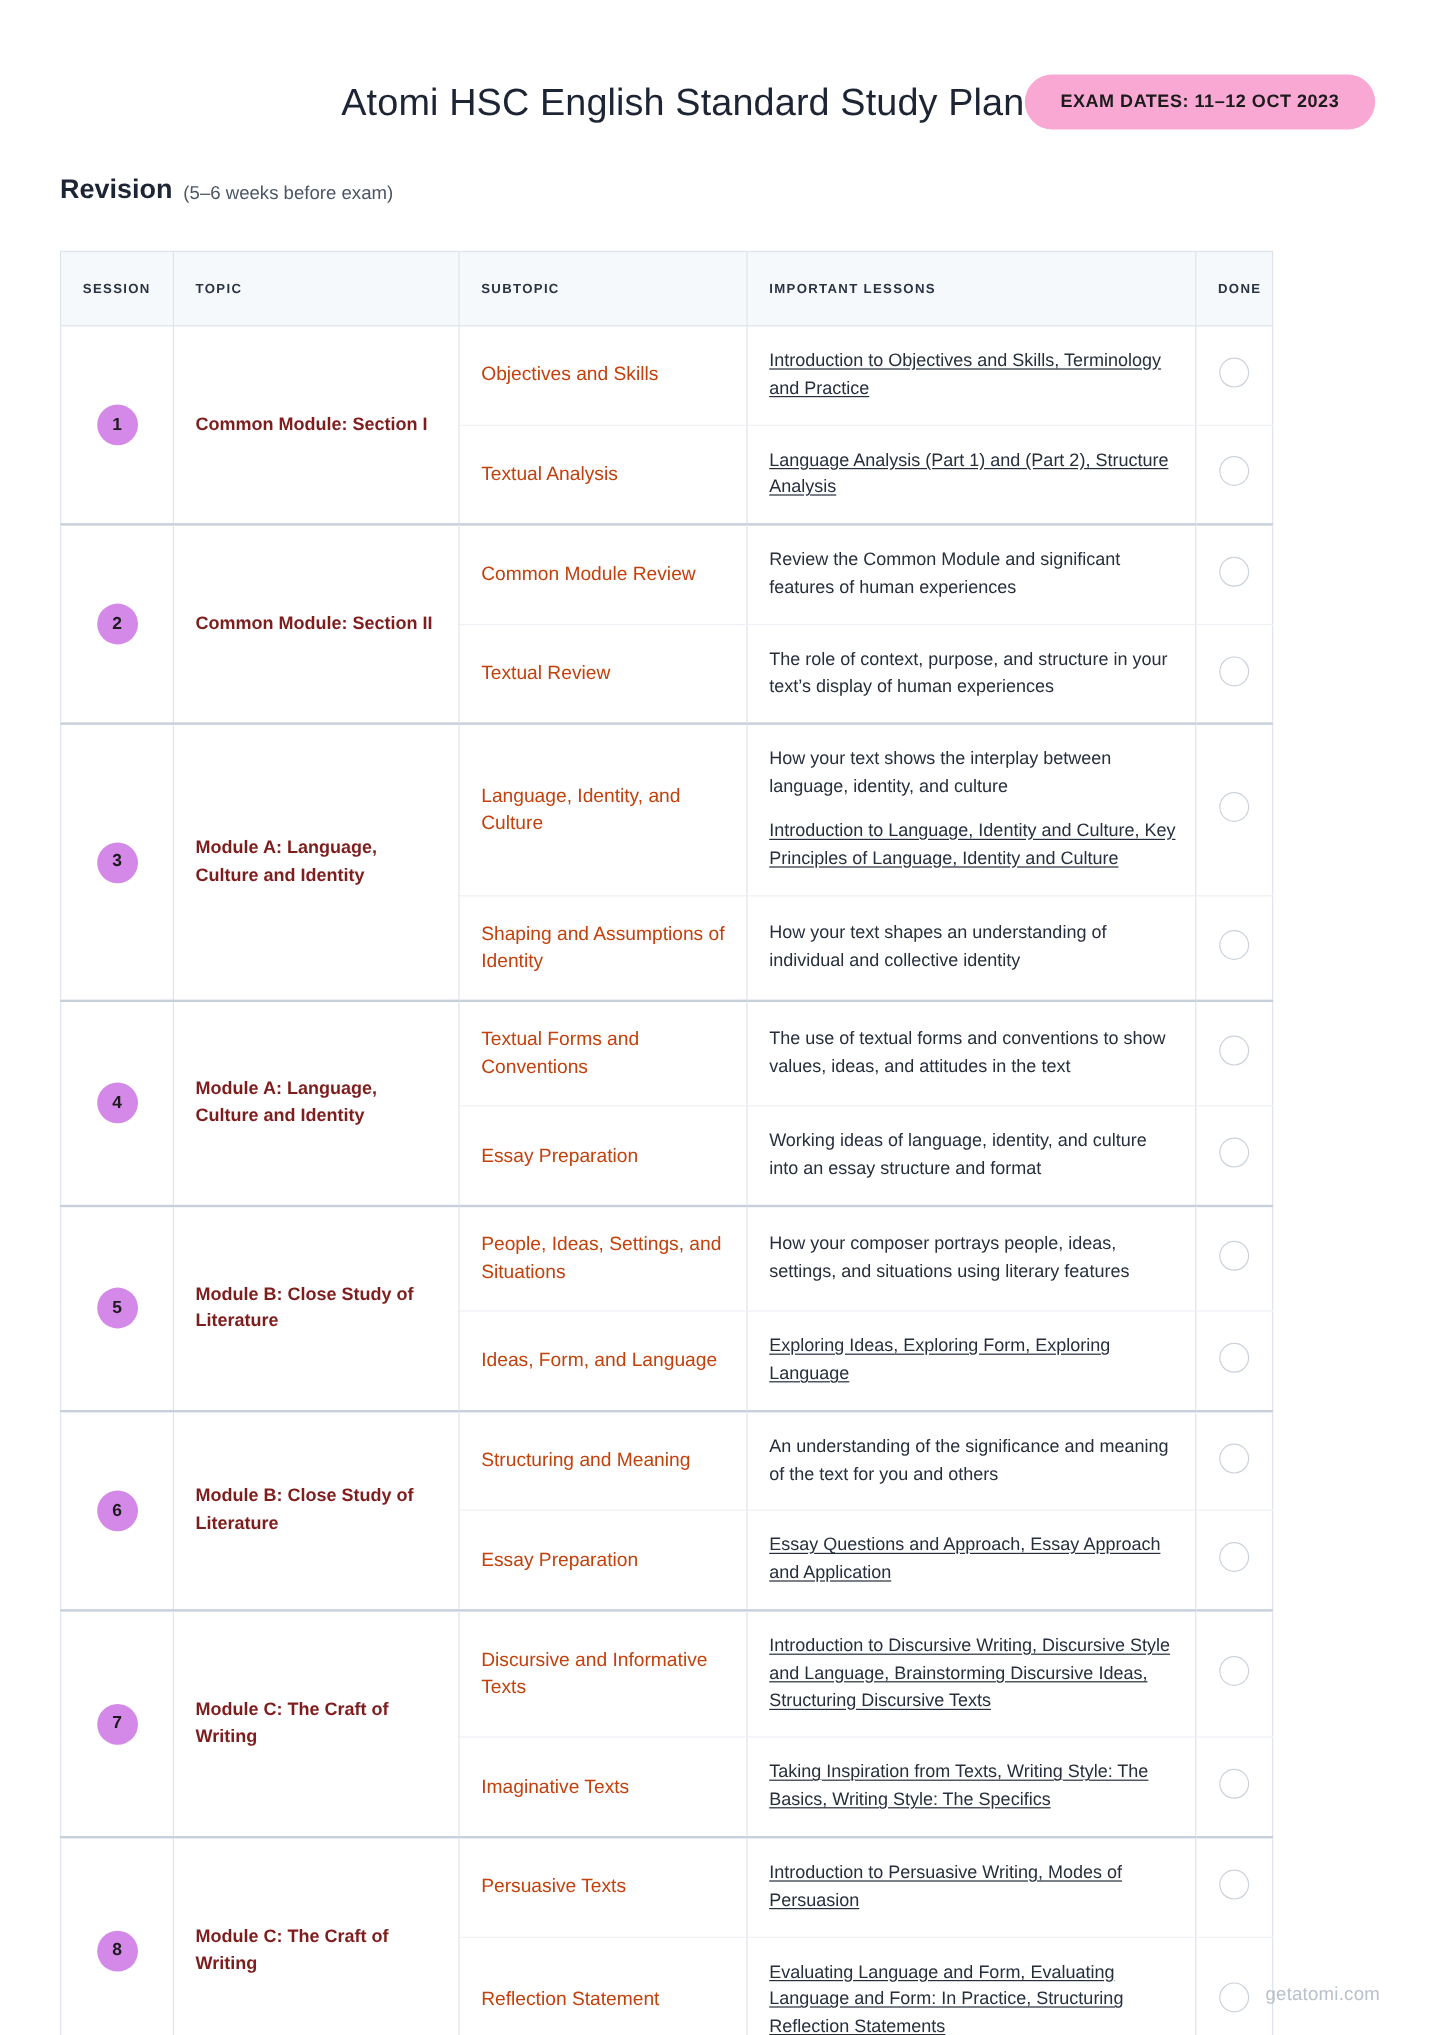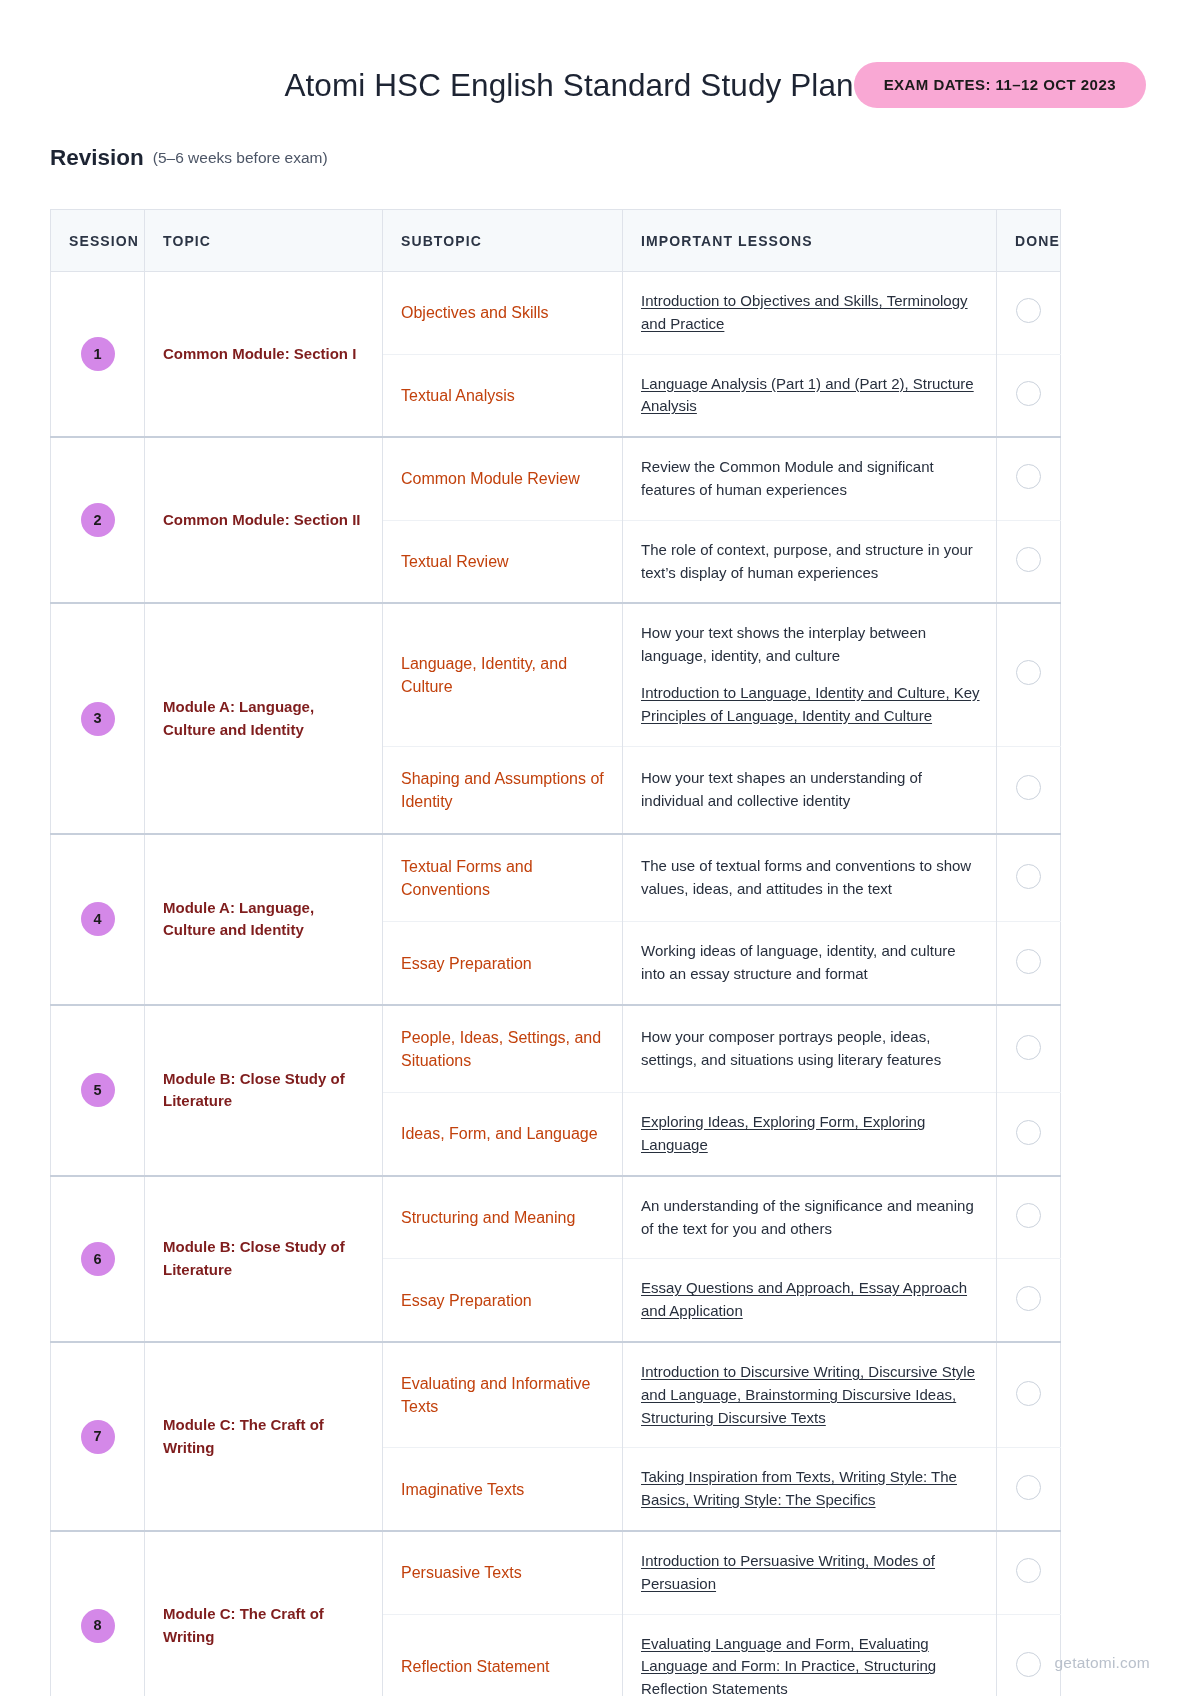--- a/index.html
+++ b/index.html
@@ -45,21 +45,21 @@
     font-weight: 700;
     letter-spacing: 0.45px;
     white-space: nowrap;
     margin-right: 4px;
   }
 
   
   .subtitle-row {
     margin-top: 27px;
     display: flex;
-    align-items: center;
+    align-items: flex-end;
     gap: 9px;
   }
   .subtitle-strong {
     font-size: 22.5px;
     font-weight: 700;
     color: #1d2433;
   }
   .subtitle-note {
     font-size: 15.5px;
     font-weight: 400;
@@ -70,21 +70,21 @@
   .plan-table {
     margin-top: 38px;
     width: 1010px;
     border-collapse: collapse;
     border: 1px solid #dfe3ea;
     table-layout: fixed;
   }
 
   .plan-table thead th {
     background: #f6f9fb;
-    font-size: 14px;
+    font-size: 11px;
     font-weight: 700;
     letter-spacing: 1.1px;
     color: #2b3444;
     text-align: left;
     padding: 20px 0 20px 18px;
     height: 62px;
     vertical-align: middle;
     border-right: 1px solid #dfe3ea;
     border-bottom: 1px solid #dfe3ea;
   }
@@ -305,21 +305,21 @@
         <tr>
           <td class="cell-sub sub-divider">Essay Preparation</td>
           <td class="cell-lessons lesson-divider">
             <p><span class="lnk">Essay Questions and Approach, Essay Approach and Application</span></p>
           </td>
           <td class="cell-done lesson-divider"><span class="check-circle"></span></td>
         </tr>
         <tr class="group-start">
           <td class="cell-session" rowspan="2"><span class="session-badge">7</span></td>
           <td class="cell-topic" rowspan="2">Module C: The Craft of Writing</td>
-          <td class="cell-sub">Evaluating and Informative Texts</td>
+          <td class="cell-sub">Discursive and Informative Texts</td>
           <td class="cell-lessons">
             <p><span class="lnk">Introduction to Discursive Writing, Discursive Style and Language, Brainstorming Discursive Ideas, Structuring Discursive Texts</span></p>
           </td>
           <td class="cell-done"><span class="check-circle"></span></td>
         </tr>
         <tr>
           <td class="cell-sub sub-divider">Imaginative Texts</td>
           <td class="cell-lessons lesson-divider">
             <p><span class="lnk">Taking Inspiration from Texts, Writing Style: The Basics, Writing Style: The Specifics</span></p>
           </td>

